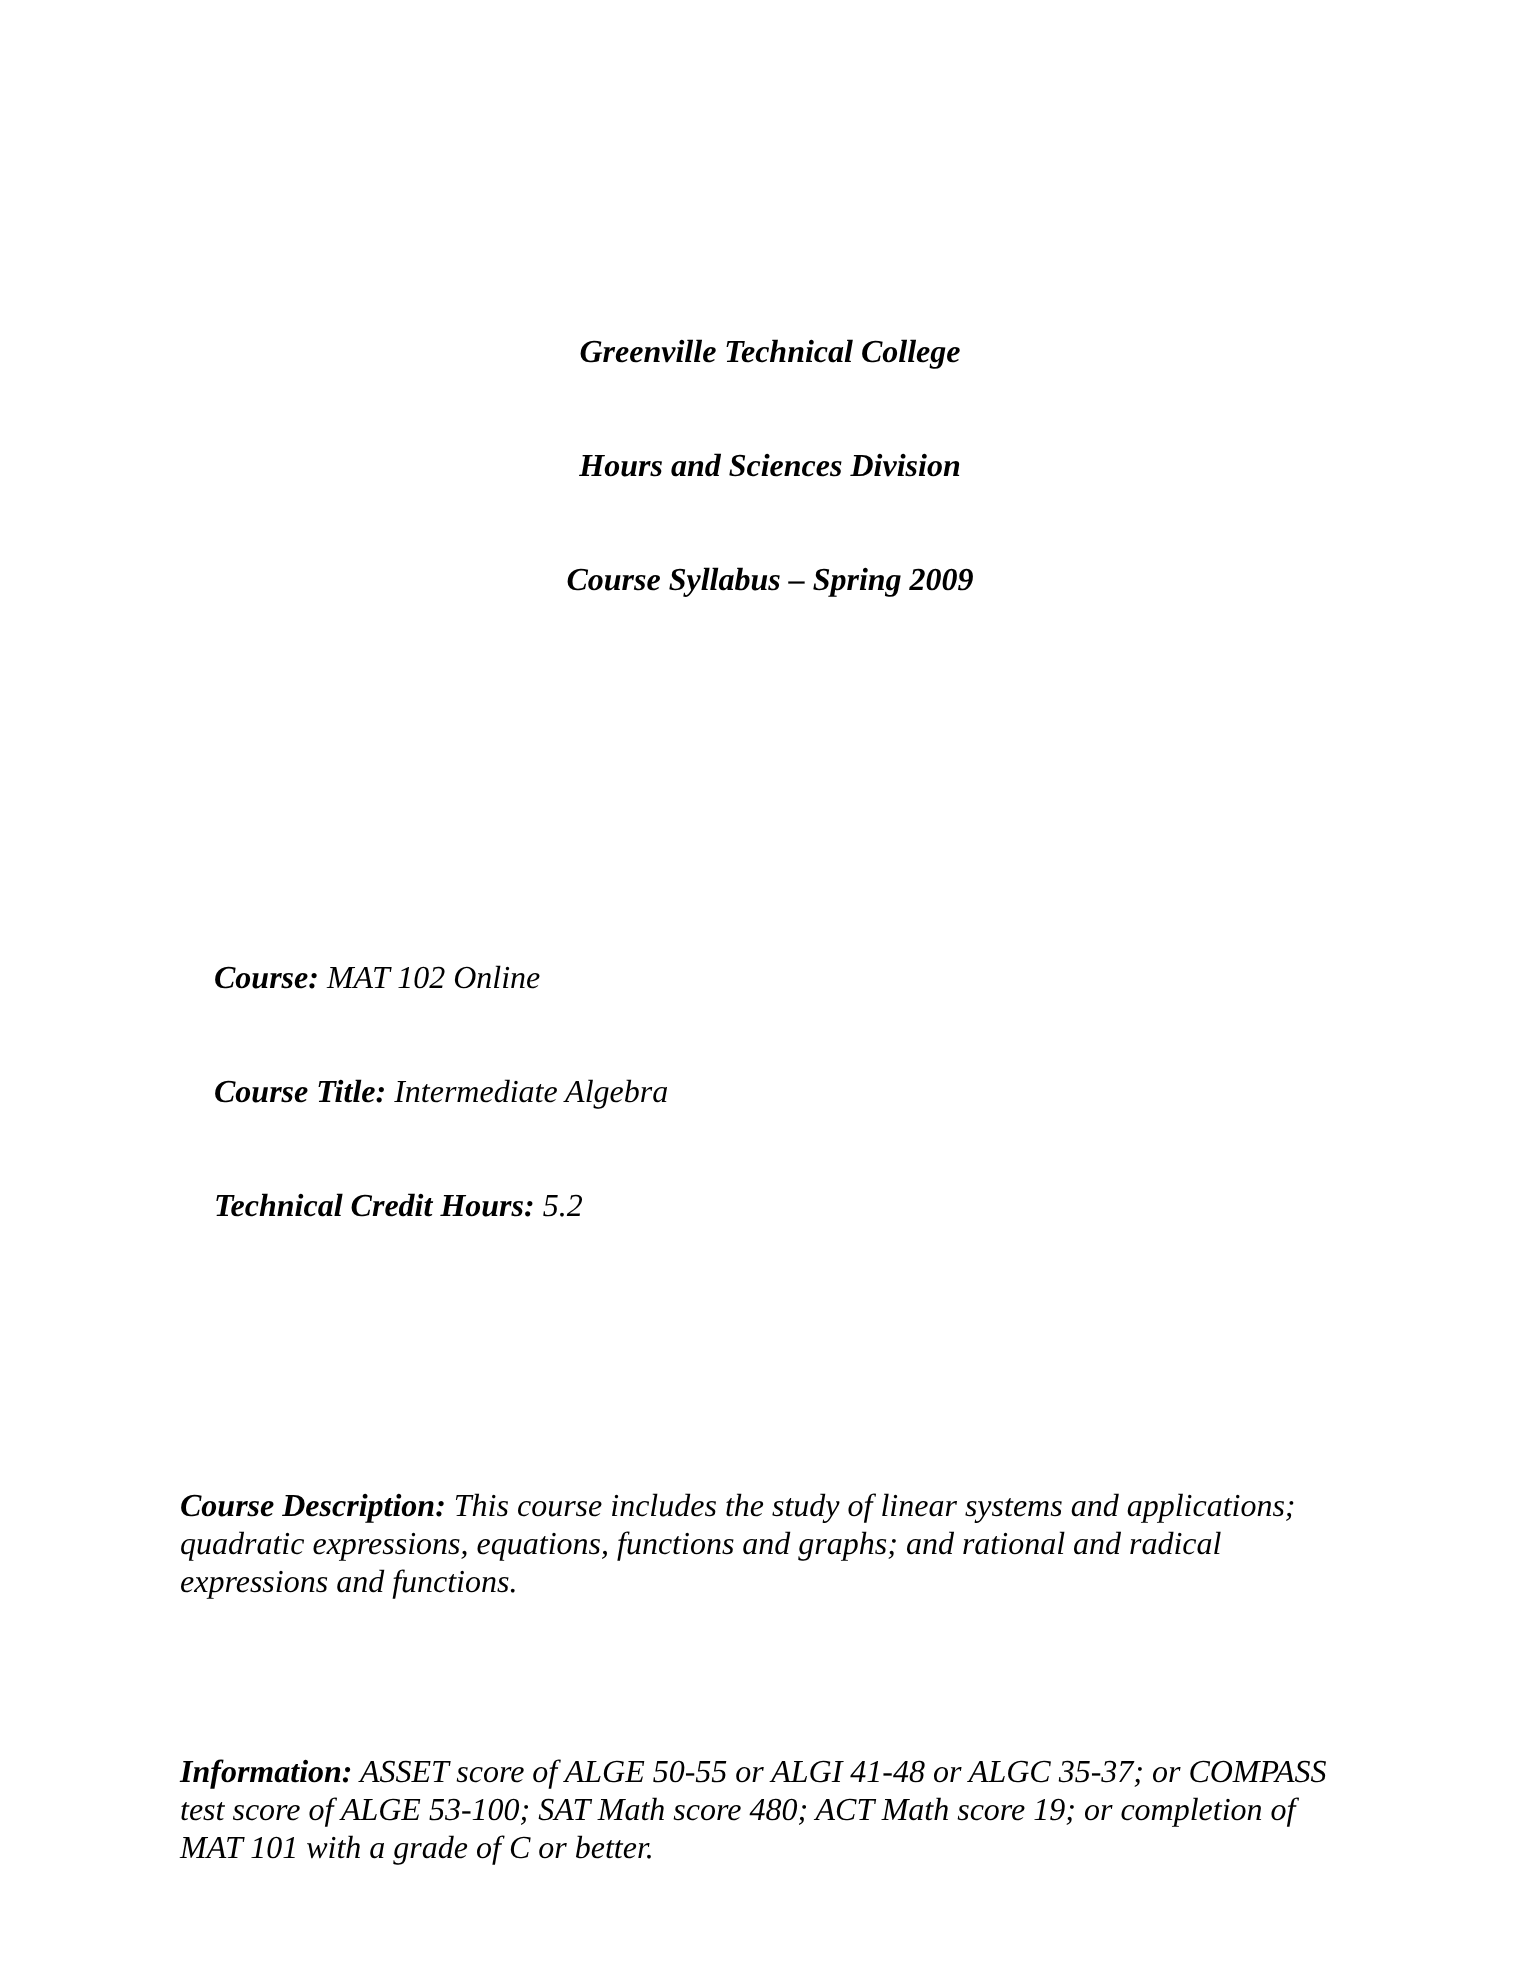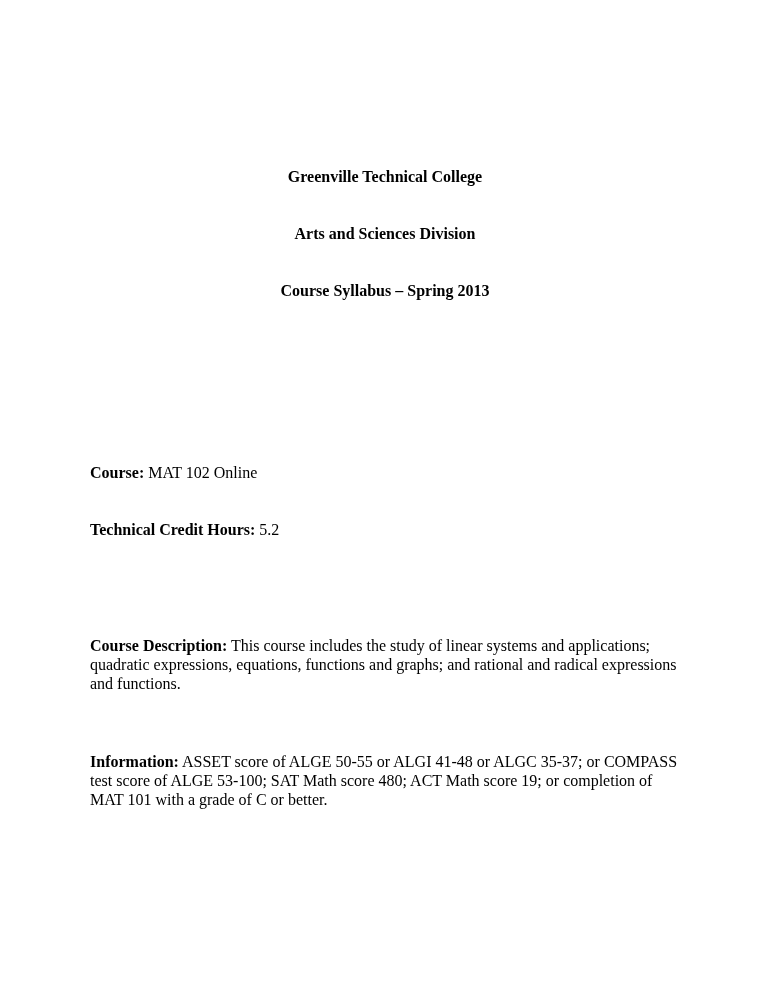--- a/index.html
+++ b/index.html
@@ -6,48 +6,50 @@
   .page {
     position: relative;
     width: 768px;
     height: 994px;
     background: #ffffff;
     overflow: hidden;
     font-family: "Liberation Serif", serif;
     font-size: 16px;
     line-height: 19px;
     color: #000000;
+    font-style: italic;
   }
   .content {
     padding: 72px 88px 0 90px;
     white-space: pre-wrap;
   }
   .doc-header {
     text-align: center;
     font-weight: bold;
     margin-bottom: 30px;
   }
-  .info-block { margin: 0; }
-  .para { margin: 2px 0 0 0; }
+  .info-block { margin: 17px; }
+  .para { margin: 19px 0 0 0; }
   .b { font-weight: bold; }
 </style>
 </head>
 <body>
 
 <div class="page">
   <div class="content">
 
     <div class="doc-header">
       <div>Greenville Technical College</div>
-      <div>Arts and Sciences Division</div>
-      <div>Course Syllabus – Spring 2013</div>
+      <div>Hours and Sciences Division</div>
+      <div>Course Syllabus – Spring 2009</div>
     </div>
 
     <div class="info-block">
       <div><span class="b">Course:</span><span> MAT 102 Online</span></div>
+      <div><span class="b">Course Title:</span><span> Intermediate Algebra</span></div>
       <div><span class="b">Technical Credit Hours:</span><span> 5.2</span></div>
     </div>
 
     <p class="para"><span class="b">Course Description:</span><span> This course includes the study of linear systems and applications; quadratic expressions, equations, functions and graphs; and rational and radical expressions and functions.</span></p>
 
     <p class="para"><span class="b">Information:</span><span> ASSET score of ALGE 50-55 or ALGI 41-48 or ALGC 35-37; or COMPASS test score of ALGE 53-100; SAT Math score 480; ACT Math score 19; or completion of MAT 101 with a grade of C or better.</span></p>
 
     
 
     

